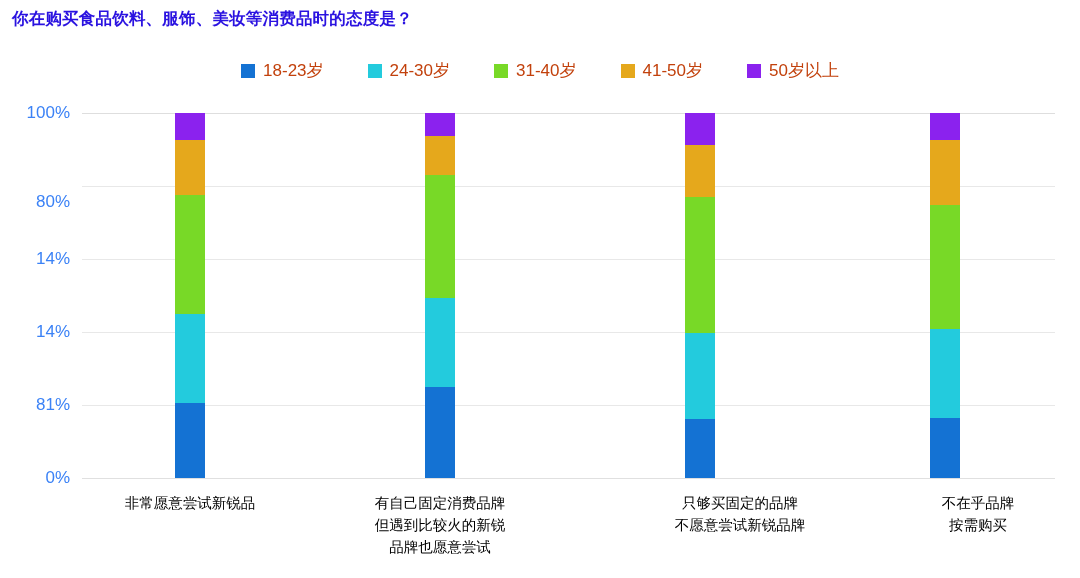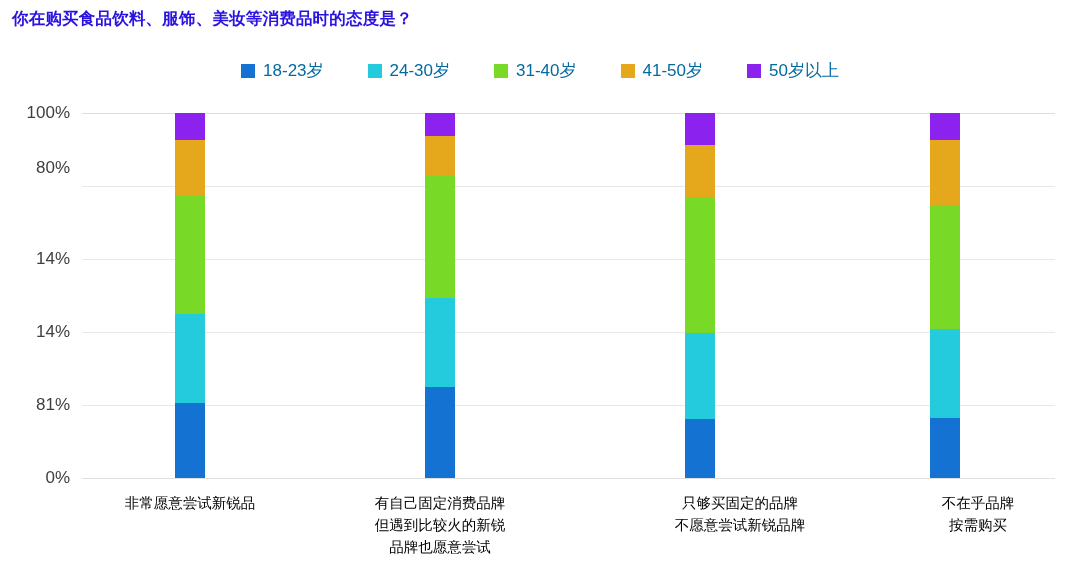--- a/index.html
+++ b/index.html
@@ -44,21 +44,21 @@
     gap: 8px;
   }
   .legend-swatch {
     width: 14px;
     height: 14px;
     flex: 0 0 auto;
     display: block;
   }
   .legend-label {
     font-size: 17px;
-    color: #0369a1;
+    color: #c2410c;
     white-space: nowrap;
     line-height: 1;
   }
 
   
   .plot-wrap {
     position: absolute;
     left: 0;
     top: 0;
     width: 1080px;
@@ -84,21 +84,21 @@
   .gridline.topline {
     background: #dedede;
   }
 
   .ytick {
     position: absolute;
     right: 1010px;
     width: 70px;
     text-align: right;
     font-size: 17px;
-    color: #404040;
+    color: #3b82f6;
     transform: translateY(-50%);
     white-space: nowrap;
   }
 
   .bar {
     position: absolute;
     bottom: 0;
     width: 30px;
     display: flex;
     flex-direction: column-reverse;
@@ -180,21 +180,21 @@
         <div class="seg" title="31-40岁: 34%" style="height: 124.1px; background: rgb(120, 217, 39);"></div>
         <div class="seg" title="41-50岁: 17.8%" style="height: 64.97px; background: rgb(229, 168, 28);"></div>
         <div class="seg" title="50岁以上: 7.4%" style="height: 27.01px; background: rgb(139, 34, 238);"></div>
       </div>
     </div>
   <div id="ytick-layer">
       <div class="ytick" style="top: 478px;">0%</div>
       <div class="ytick" style="top: 405px;">81%</div>
       <div class="ytick" style="top: 332px;">14%</div>
       <div class="ytick" style="top: 259px;">14%</div>
-      <div class="ytick" style="top: 168px;">80%</div>
+      <div class="ytick" style="top: 202px;">80%</div>
       <div class="ytick" style="top: 113px;">100%</div>
     </div>
   <div id="xlabel-layer">
       <div class="xlabel" style="left: 190px;">非常愿意尝试新锐品</div>
       <div class="xlabel" style="left: 440px;">有自己固定消费品牌
 但遇到比较火的新锐
 品牌也愿意尝试</div>
       <div class="xlabel" style="left: 700px; margin-left: 40px;">只够买固定的品牌
 不愿意尝试新锐品牌</div>
       <div class="xlabel" style="left: 978px;">不在乎品牌

